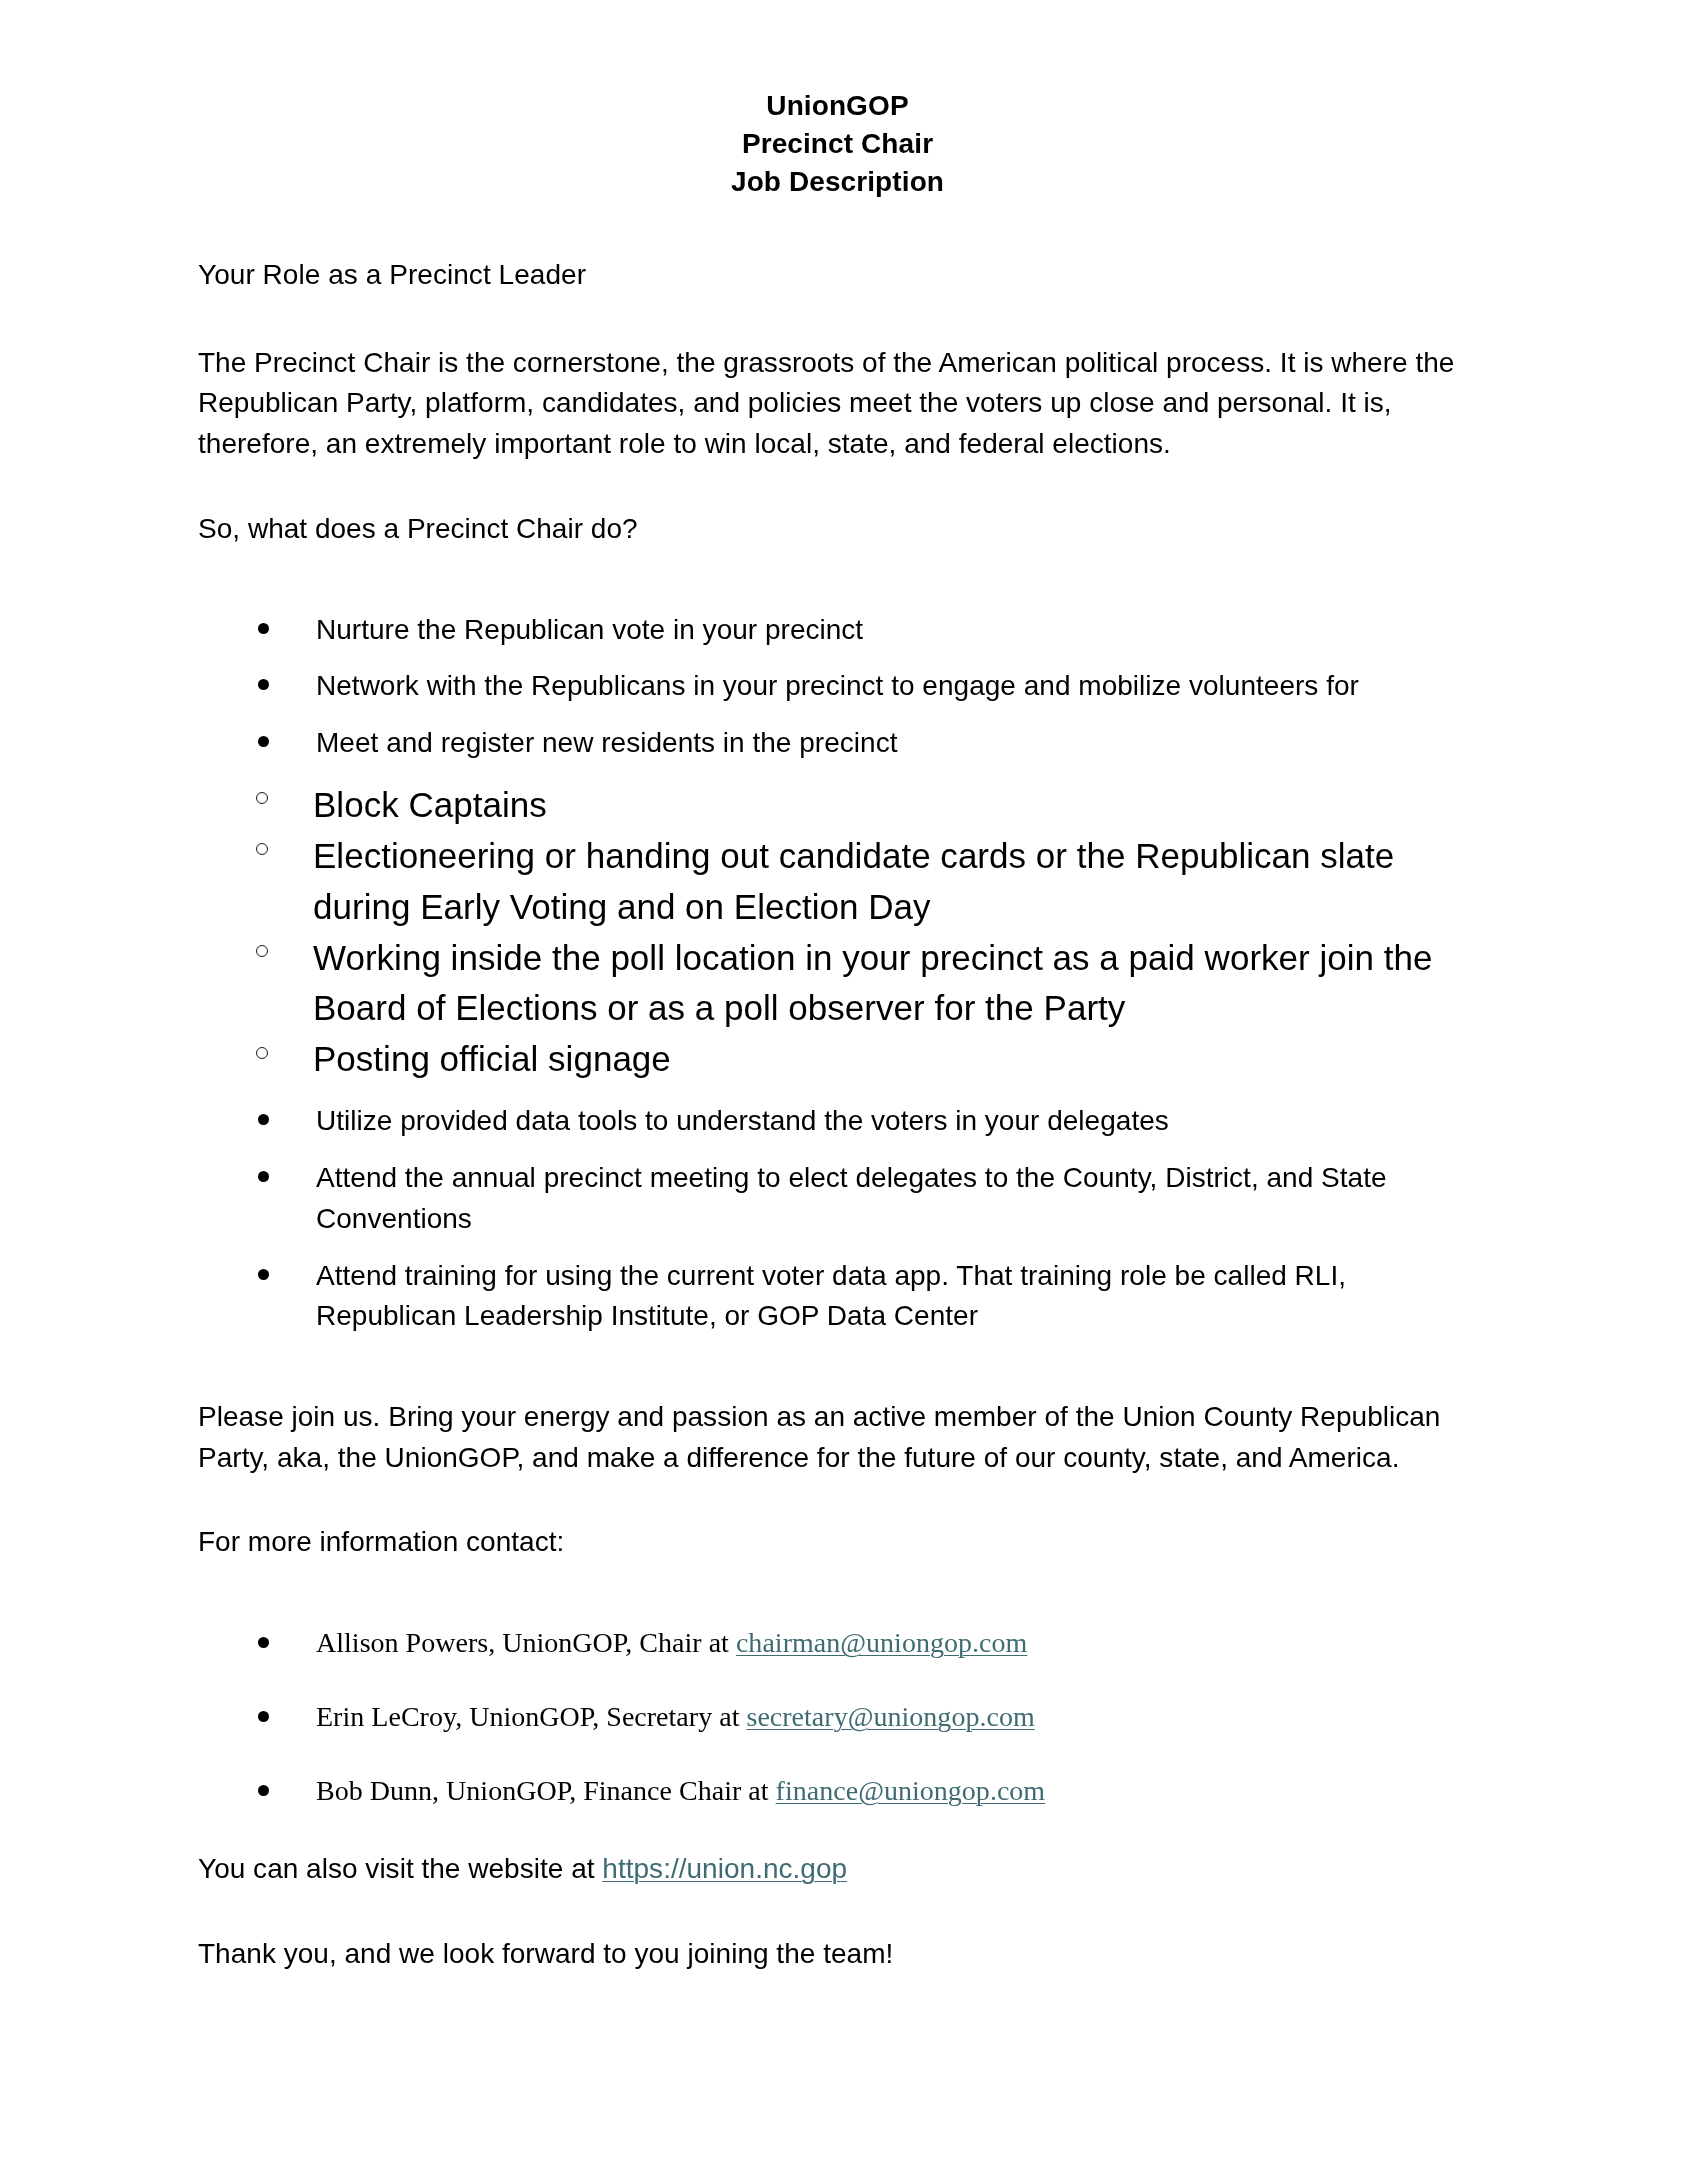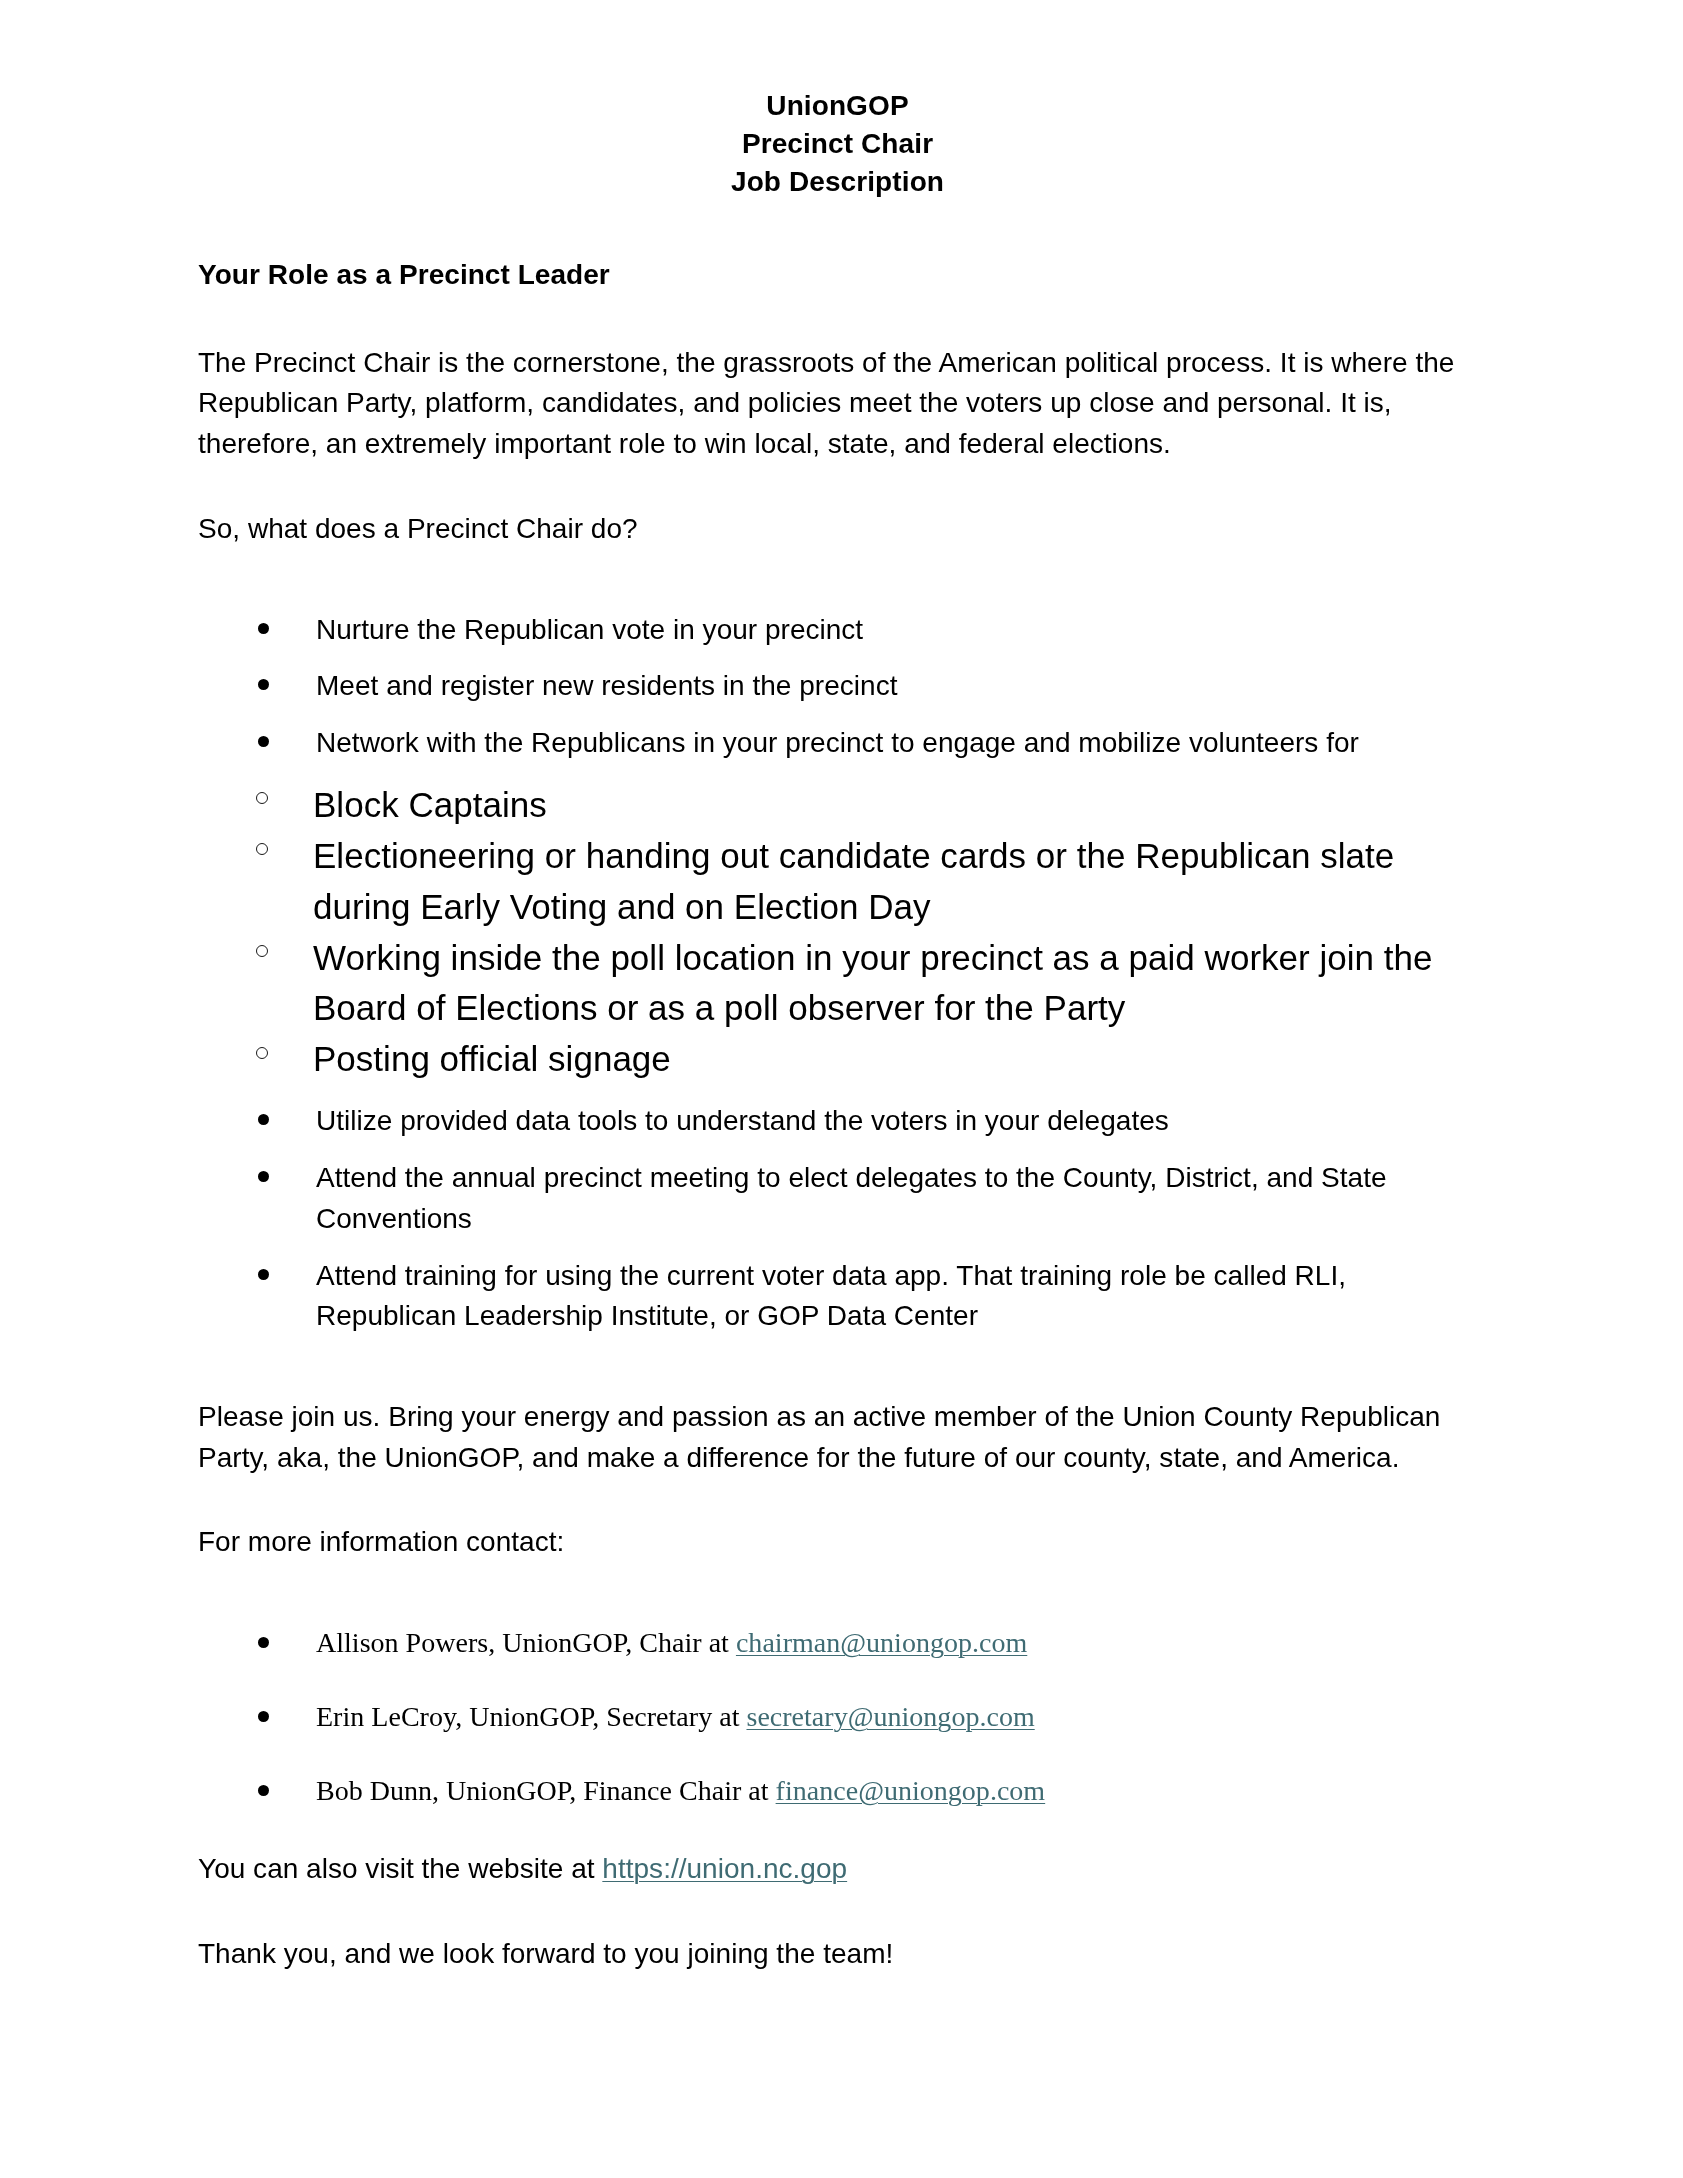--- a/index.html
+++ b/index.html
@@ -37,21 +37,21 @@
     font-weight: bold;
     font-size: 28px;
     line-height: 1.36;
     letter-spacing: 0.1px;
     margin: 0 0 0 -8px;
   }
   .title-line { display: block; }
 
   
   .section-heading {
-    font-weight: bold;
+    font-weight: normal;
     font-size: 28px;
     line-height: 1.3;
     margin: 56px 0 0 0;
     letter-spacing: 0.05px;
   }
 
   
   .para {
     font-size: 28px;
     line-height: 1.455;
@@ -165,25 +165,25 @@
 
     <div class="gap-md"></div>
 
     <ul class="bullets">
       <li class="bullet">
         <span class="marker"><span class="dot"></span></span>
         <span>Nurture the Republican vote in your precinct</span>
       </li>
       <li class="bullet">
         <span class="marker"><span class="dot"></span></span>
+        <span>Network with the Republicans in your precinct to engage and mobilize volunteers for</span>
+      </li>
+      <li class="bullet">
+        <span class="marker"><span class="dot"></span></span>
         <span>Meet and register new residents in the precinct</span>
-      </li>
-      <li class="bullet">
-        <span class="marker"><span class="dot"></span></span>
-        <span>Network with the Republicans in your precinct to engage and mobilize volunteers for</span>
       </li>
     </ul>
 
     <ul class="subbullets">
       <li class="subbullet">
         <span class="marker"><span class="ring"></span></span>
         <span>Block Captains</span>
       </li>
       <li class="subbullet">
         <span class="marker"><span class="ring"></span></span>

